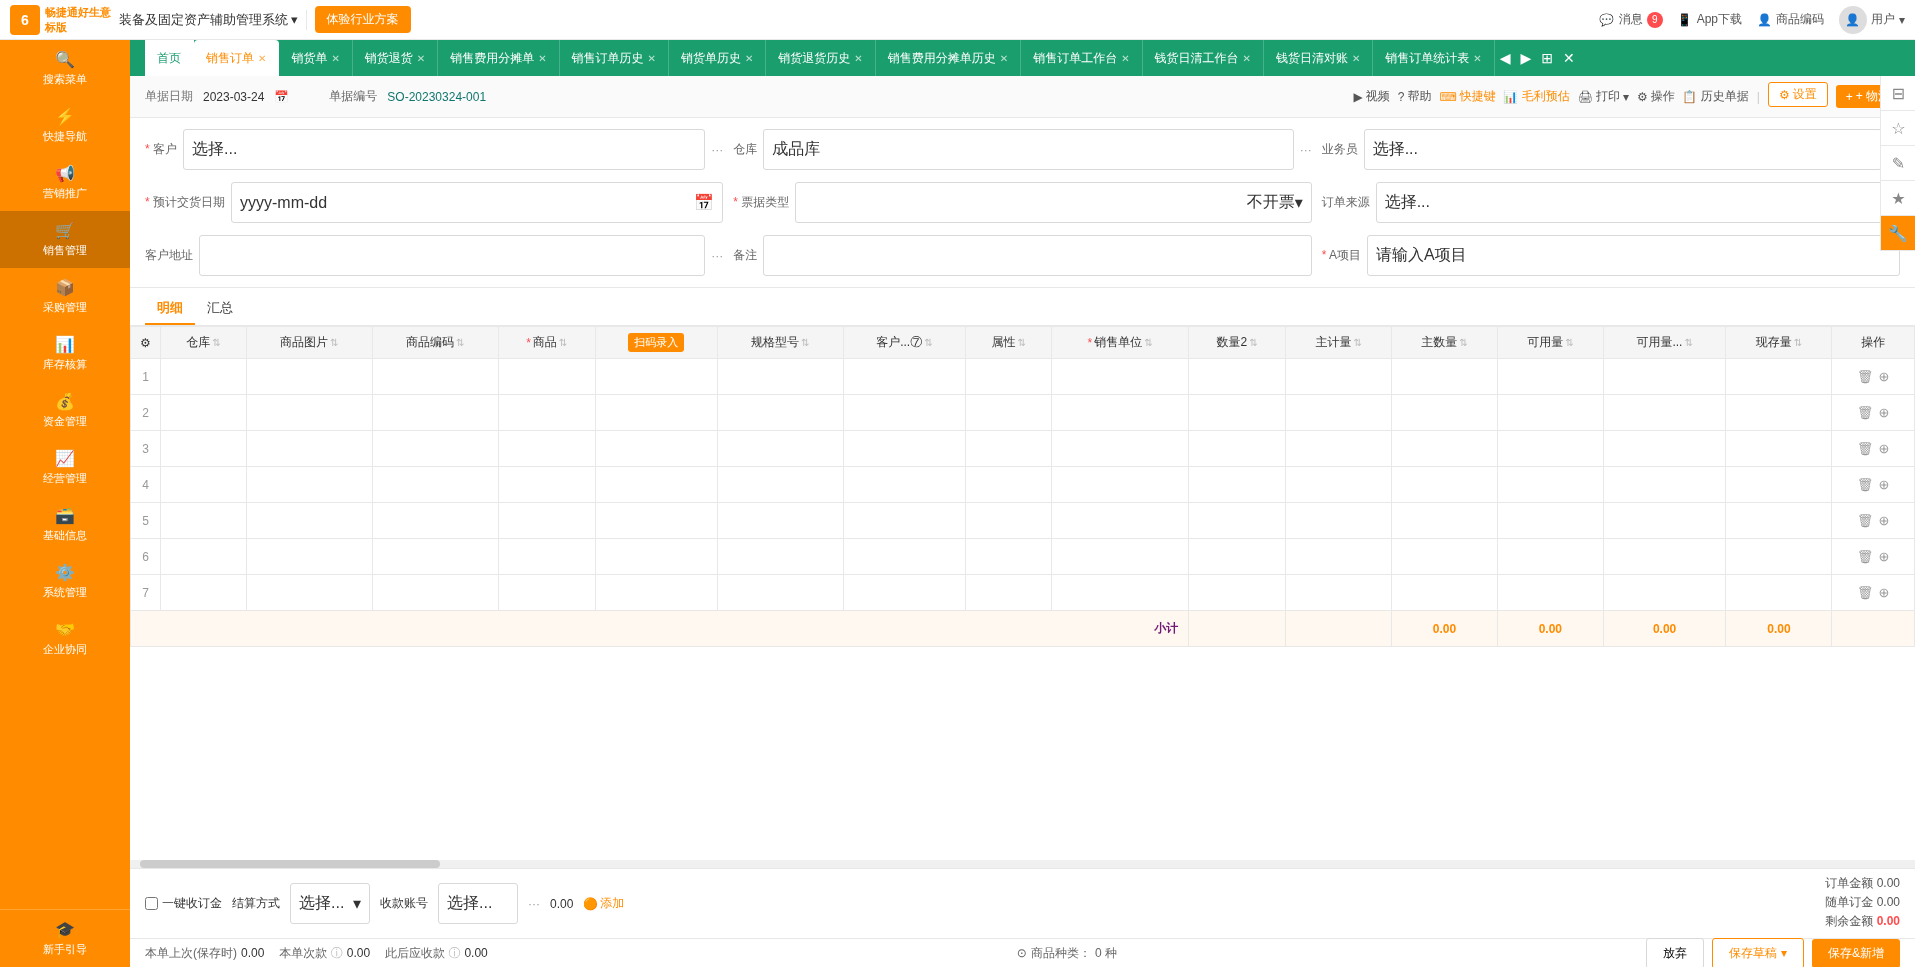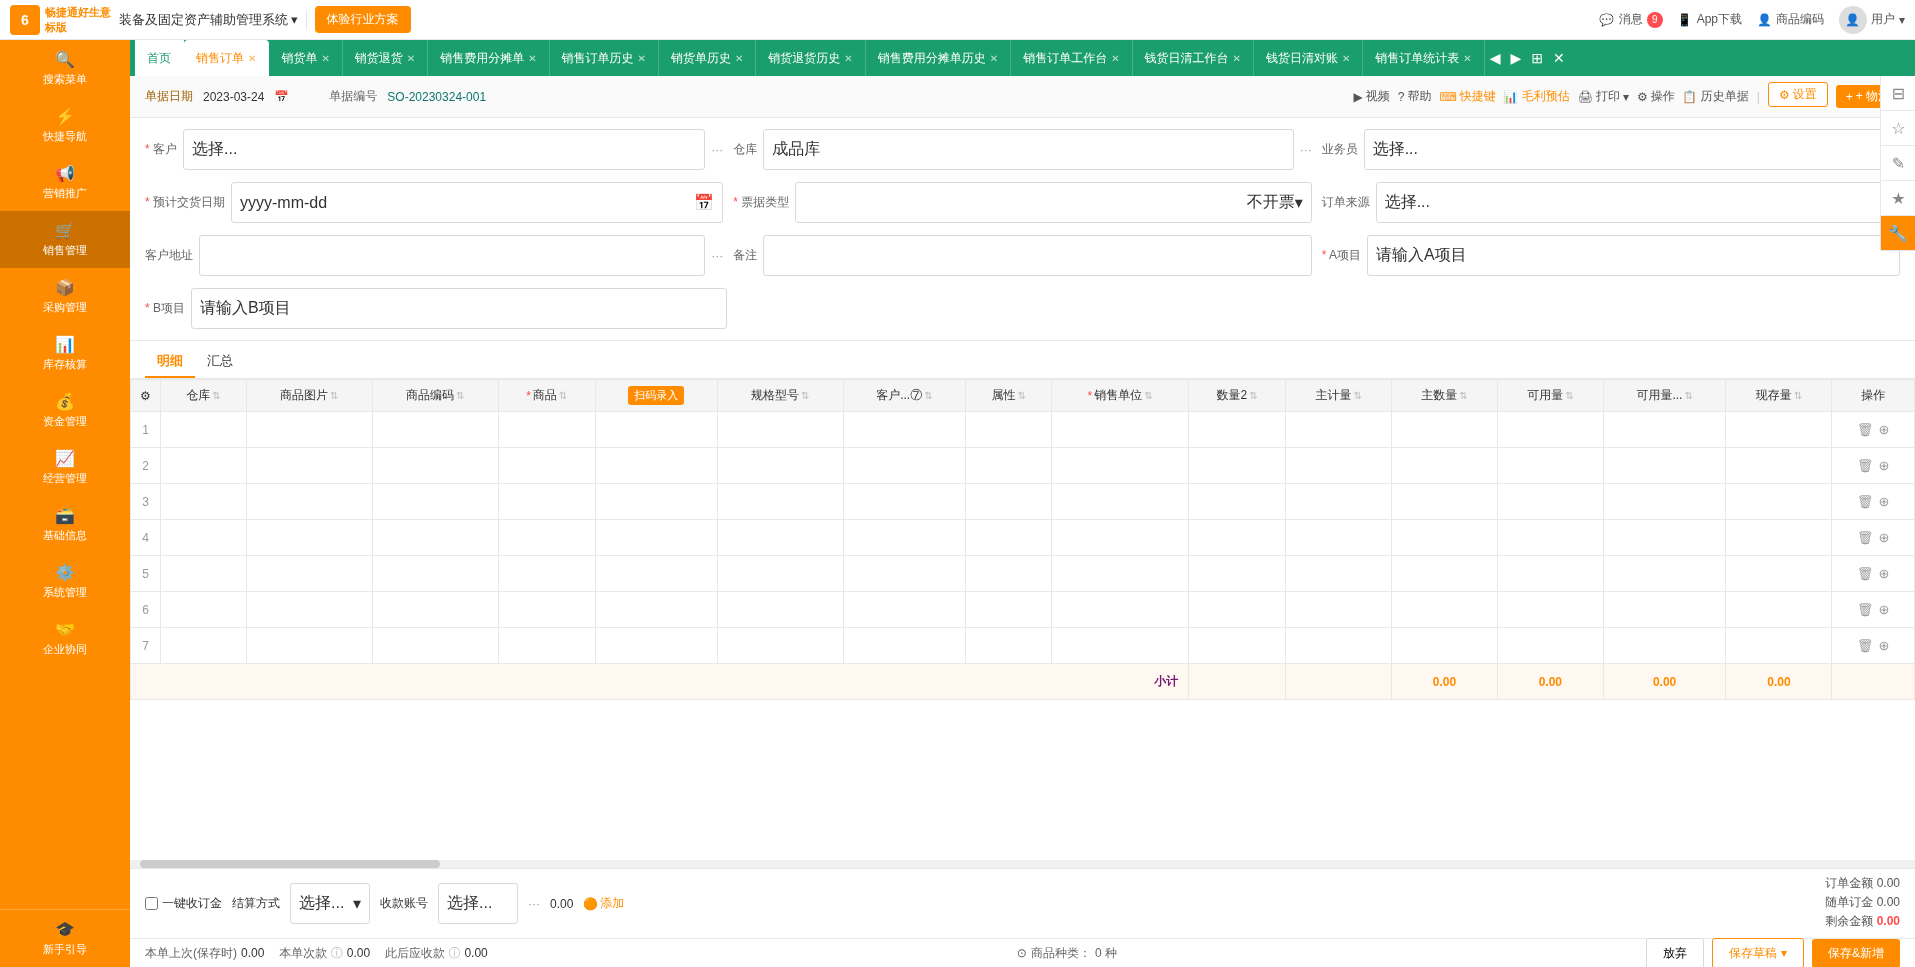--- a/index.html
+++ b/index.html
@@ -18,21 +18,21 @@
     .logo-icon { width: 30px; height: 30px; background: #ff8c00; border-radius: 4px; display: flex; align-items: center; justify-content: center; color: white; font-size: 14px; font-weight: bold; }
     .logo-text { font-size: 11px; color: #ff8c00; font-weight: bold; line-height: 1.3; }
     .system-name { font-size: 13px; color: #333; cursor: pointer; display: flex; align-items: center; gap: 3px; }
     .industry-btn { background: #ff8c00; color: white; border: none; padding: 5px 12px; border-radius: 4px; cursor: pointer; font-size: 12px; }
     .top-right { display: flex; align-items: center; gap: 15px; }
     .top-right-item { display: flex; align-items: center; gap: 4px; cursor: pointer; color: #555; font-size: 12px; }
     .badge { background: #ff4d4f; color: white; border-radius: 50%; width: 16px; height: 16px; font-size: 10px; display: flex; align-items: center; justify-content: center; }
     .user-avatar { width: 28px; height: 28px; background: #ddd; border-radius: 50%; display: flex; align-items: center; justify-content: center; color: #999; }
     
     
-    .tab-bar { height: 36px; background: #1a9e6e; display: flex; align-items: center; padding: 0 5px; overflow: hidden; }
+    .tab-bar { height: 36px; background: #1a9e6e; display: flex; align-items: center; padding: 0 15px; overflow: hidden; }
     .tab-item { padding: 0 12px; height: 36px; display: flex; align-items: center; gap: 4px; cursor: pointer; color: #fff; font-size: 12px; white-space: nowrap; border-right: 1px solid rgba(255,255,255,0.2); }
     .tab-item.active { background: #fff; color: #ff8c00; border-radius: 4px 4px 0 0; }
     .tab-item.home { background: #fff; color: #1a9e6e; }
     .tab-close { font-size: 10px; cursor: pointer; opacity: 0.7; }
     .tab-nav-btn { color: #fff; background: none; border: none; cursor: pointer; padding: 0 5px; font-size: 14px; }
     .sidebar-item { padding: 10px 8px; display: flex; flex-direction: column; align-items: center; gap: 3px; cursor: pointer; color: #fff; font-size: 11px; }
     .sidebar-item.active { background: rgba(0,0,0,0.2); }
     .sidebar-icon { font-size: 16px; }
     .sidebar-bottom { margin-top: auto; border-top: 1px solid rgba(255,255,255,0.2); }
     .form-toolbar { display: flex; align-items: center; justify-content: space-between; padding: 6px 15px; background: #fafafa; border-bottom: 1px solid #e8e8e8; }
@@ -255,21 +255,21 @@
           <span class="tab-close">✕</span>
         </div>
         <button class="tab-nav-btn">◀</button>
         <button class="tab-nav-btn">▶</button>
         <button class="tab-nav-btn">⊞</button>
         <button class="tab-nav-btn">✕</button>
       </div>
 
       <div class="form-toolbar">
         <div class="form-toolbar-left">
-          <span style="color:#a16207;">单据日期</span>
+          <span style="color:#737373;">单据日期</span>
           <span style="color:#333;font-weight:500;">2023-03-24</span>
           <span style="cursor:pointer;">📅</span>
           <span style="width:20px;"></span>
           <span style="color:#666;">单据编号</span>
           <span style="color:#0f766e;font-weight:500;">SO-20230324-001</span>
         </div>
         <div class="form-toolbar-right">
           <span class="toolbar-btn">
             <span>▶</span>
             <span>视频</span>
@@ -372,29 +372,20 @@
             <div class="form-input" style="flex:1;"></div>
           </div>
           <div class="form-field" style="flex:1.5;">
             <span class="form-label"><span class="required">*</span> <span>A项目</span></span>
             <div class="form-input" style="flex:1;">
               <span class="placeholder">请输入A项目</span>
             </div>
           </div>
         </div>
 
-        <div class="form-row">
-          <div class="form-field" style="flex:1.5;">
-            <span class="form-label"><span class="required">*</span> <span>B项目</span></span>
-            <div class="form-input" style="flex:1;">
-              <span class="placeholder">请输入B项目</span>
-            </div>
-          </div>
-          <div style="flex:3;"></div>
-        </div>
       </div>
 
       <div class="detail-tabs">
         <div class="detail-tab active">明细</div>
         <div class="detail-tab">汇总</div>
       </div>
 
       <div class="table-container">
         <table>
           <thead>

